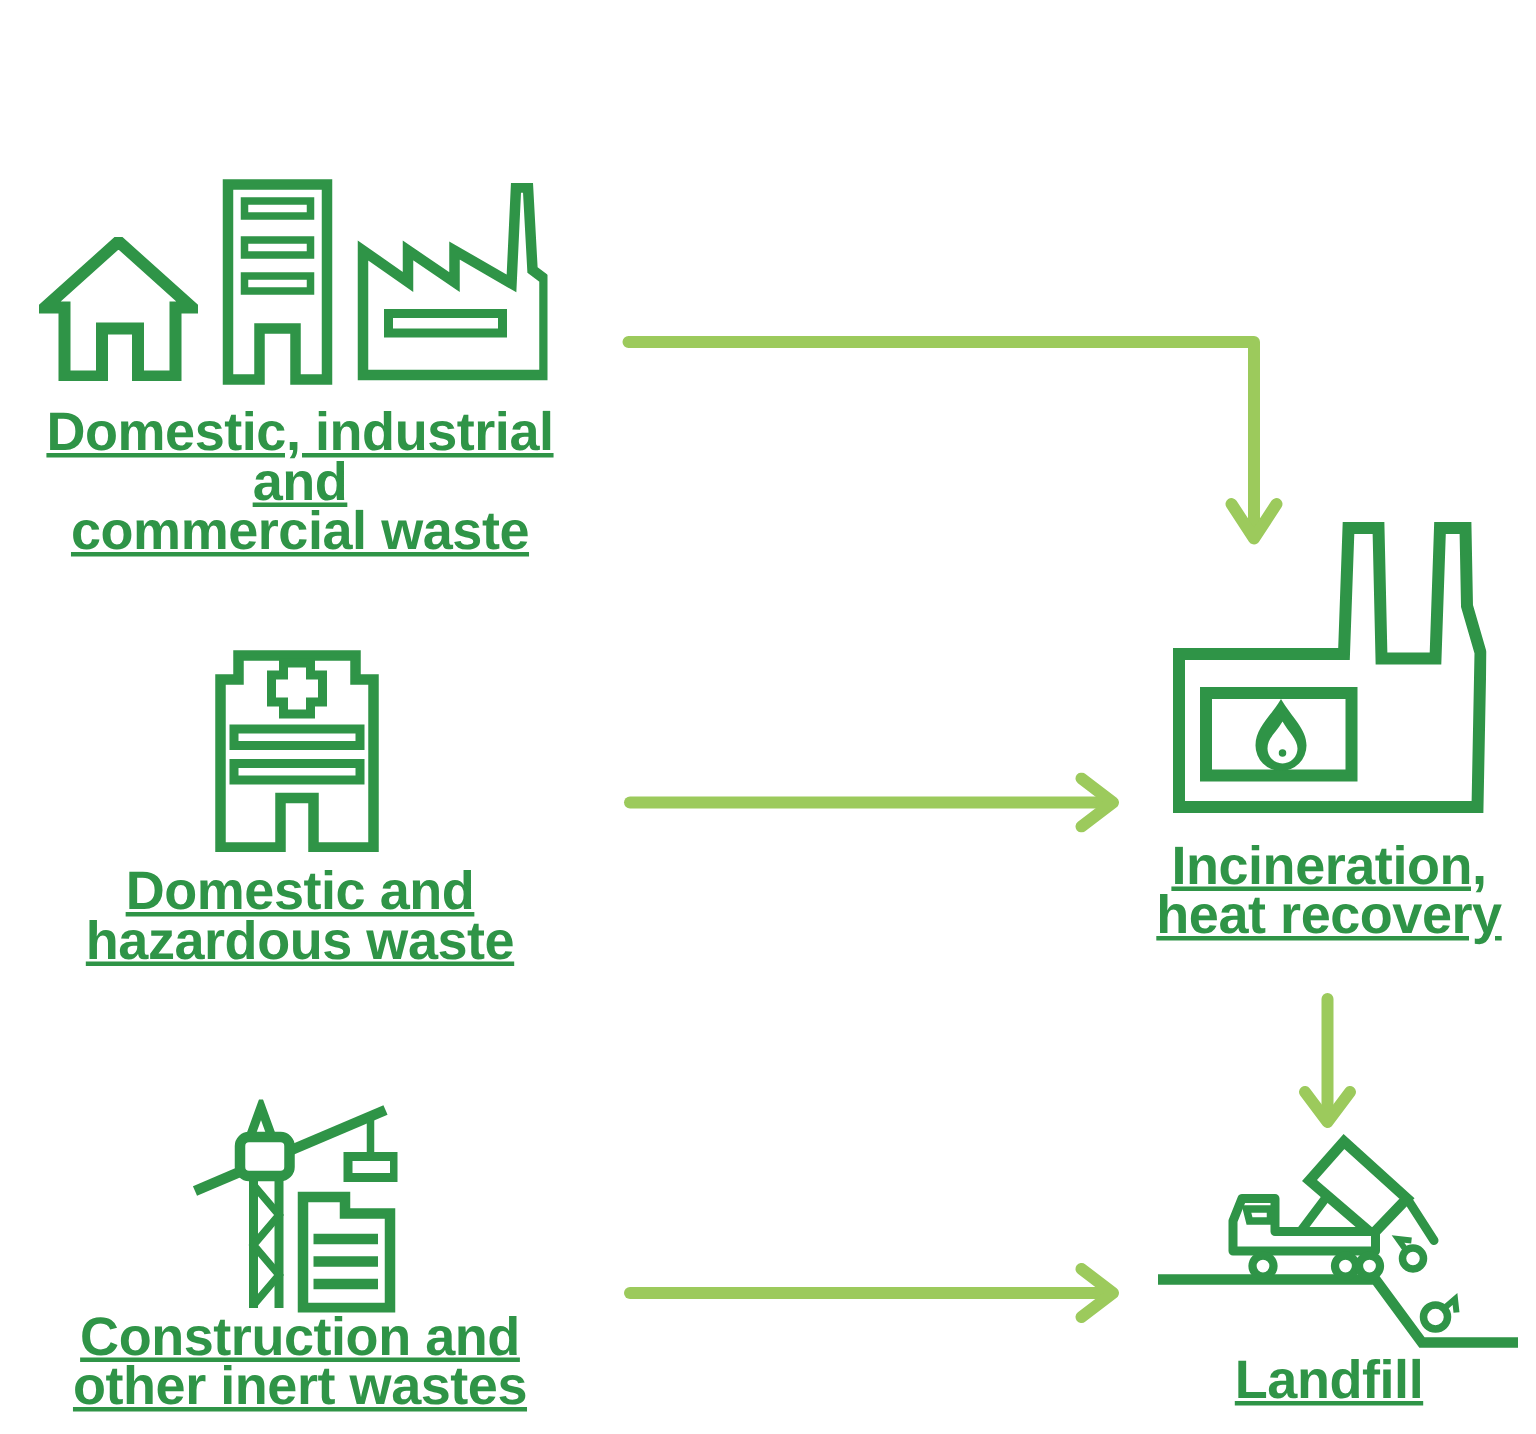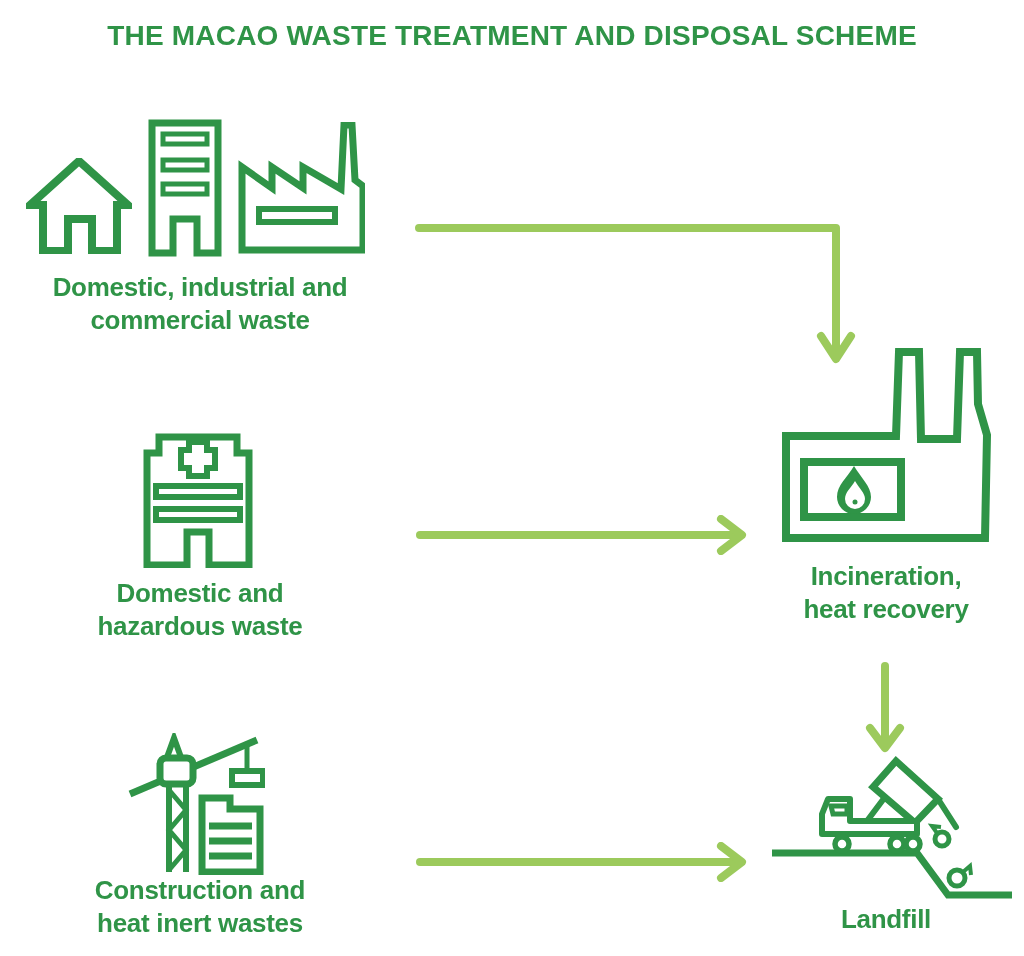--- a/index.html
+++ b/index.html
@@ -11,36 +11,36 @@
     overflow:hidden;
   }
   .abs { position:absolute; }
   .title {
     position:absolute; top:20px; left:0; width:100%;
     text-align:center; font-size:28px; font-weight:bold;
     letter-spacing:0.2px; color:var(--dark-green);
   }
   .label {
     position:absolute; text-align:center;
-    font-size:26px; line-height:33px; font-weight:bold;
+    font-size:36px; line-height:33px; font-weight:bold;
     letter-spacing:-0.3px; color:var(--dark-green);
     white-space:pre-line;
+    text-decoration:underline;
   }
   svg.icon { color:var(--dark-green); display:block; }
   svg.arrow { color:var(--light-green); display:block; }
   .s  { stroke:currentColor; fill:none; }
   .sw { stroke:currentColor; fill:#fff; }
   .f  { fill:currentColor; stroke:none; }
 </style>
 </head>
 <body>
 
 <div class="canvas">
 
-  <div class="title">THE MACAO WASTE TREATMENT AND DISPOSAL SCHEME</div>
 
   <div>
     <svg class="icon abs" style="left:26px; top:158px;" width="106" height="96" viewBox="0 0 106 96">
       <path class="s" stroke-width="8" stroke-linejoin="miter" d="M53,3 L4,47 L17,47 L17,93 L42,93 L42,61 L66,61 L66,93 L91,93 L91,47 L102,47 Z"></path>
     </svg>
 
     <svg class="icon abs" style="left:148px; top:119px;" width="74" height="138" viewBox="0 0 74 138">
       <path class="s" stroke-width="7" d="M4,134 L4,4 L70,4 L70,134 L49,134 L49,100 L25,100 L25,134 Z"></path>
       <rect class="s" stroke-width="5" x="15" y="15" width="44" height="10"></rect>
       <rect class="s" stroke-width="5" x="15" y="41" width="44" height="10"></rect>
@@ -81,21 +81,21 @@
 
       <path class="s" stroke-width="6" stroke-linejoin="miter" d="M38,27 L46,5 L54,27"></path>
 
       <rect class="sw" stroke-width="7" x="32" y="25" width="33" height="26" rx="6"></rect>
 
       <path class="sw" stroke-width="7" d="M74,139 L74,65 L102,65 L102,76 L132,76 L132,139 Z"></path>
       <path class="s" stroke-width="7" d="M81,93 L124,93 M81,108 L124,108 M81,123 L124,123"></path>
     </svg>
 
     <div class="label" style="left:0; top:874px; width:400px;">Construction and
-heat inert wastes</div>
+other inert wastes</div>
   </div>
 
   <div>
     <svg class="icon abs" style="left:781px; top:347px;" width="210" height="195" viewBox="0 0 210 195">
       <path class="s" stroke-width="8" stroke-linejoin="miter" d="M5,191 L5,89 L115,89 L118,5 L138,5 L140,92 L176,92 L179,5 L196,5 L197,57 L206,88 L204,191 Z"></path>
       <rect class="s" stroke-width="8" x="23" y="115" width="97" height="55"></rect>
       <g>
         <path class="f" d="M73,119 C66,131 56,138 56,150 A17,17 0 0 0 90,150 C90,139 80,131 73,119 Z"></path>
         <path d="M74,134 C70,141 64,145 64,152 A10,10 0 0 0 84,152 C84,146 78,141 74,134 Z" fill="#fff" stroke="none"></path>
         <circle class="f" cx="74" cy="155" r="2.5"></circle>

